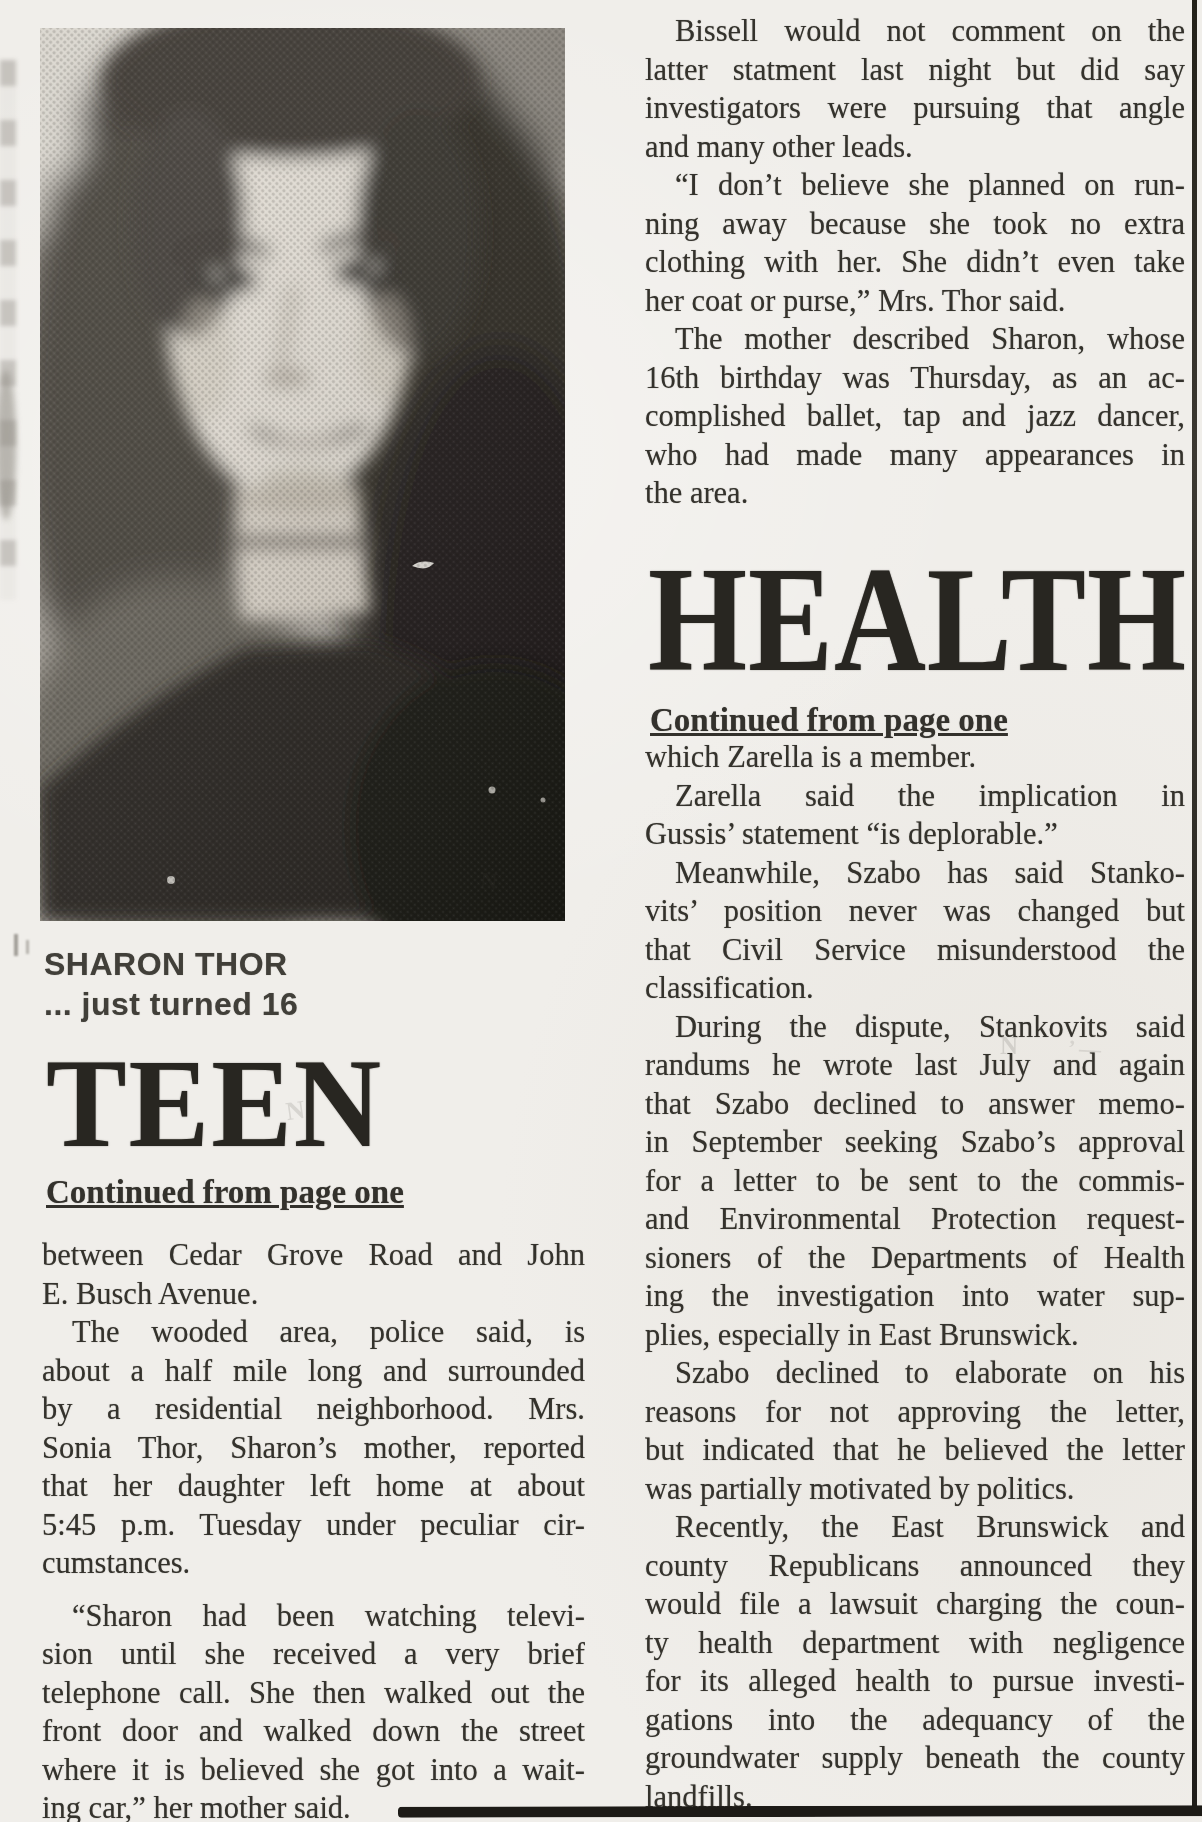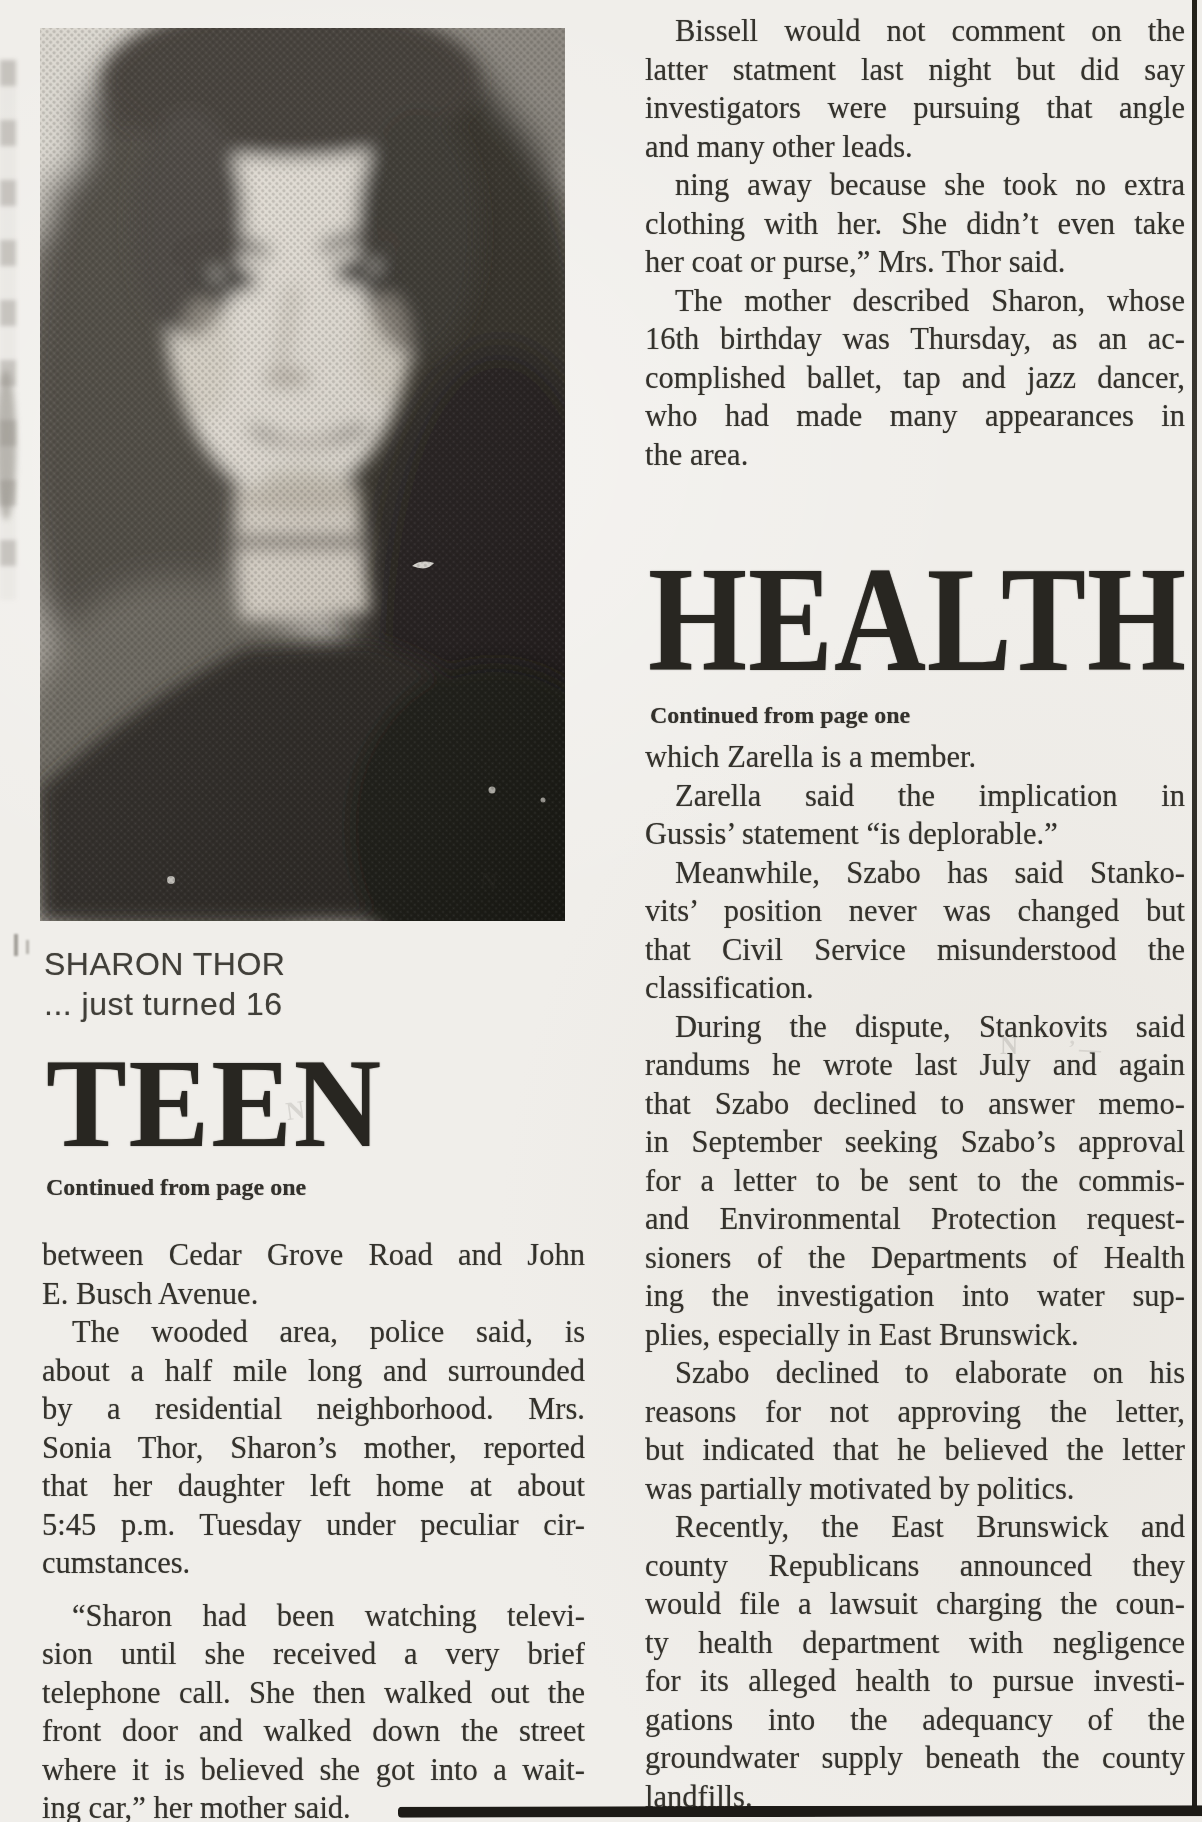--- a/index.html
+++ b/index.html
@@ -30,32 +30,32 @@
   #teen-body .para:nth-child(3) { margin-top:14px; }
   
   .headline {
     position:absolute; font-weight:bold; line-height:1; color:#282621;
     letter-spacing:2px; text-shadow:0 0 1.5px rgba(38,36,31,.55);
     transform-origin:left top; white-space:nowrap;
   }
   #teen-hl   { left:46px;  top:1041px; font-size:126px; transform:scaleX(.96); }
   #health-hl { left:648px; top:544px;  font-size:150px; transform:scaleX(.85); letter-spacing:1px; }
   .continued {
-    position:absolute; font-weight:bold; font-size:24px; line-height:1.1;
-    color:#33312c; text-shadow:0 0 1px rgba(45,43,38,.5); white-space:nowrap;
+    position:absolute; font-weight:bold; font-size:33px; line-height:1.1;
+    color:#33312c; text-shadow:0 0 1px rgba(45,43,38,.5); white-space:nowrap;text-decoration:underline;
   }
   #teen-cont   { left:46px;  top:1174px; }
   #health-cont { left:650px; top:702px; }
   
   .photo-wrap { position:absolute; left:40px; top:28px; width:525px; height:893px; }
   .photo-wrap svg { display:block; width:100%; height:100%; }
   .caption {
     position:absolute; left:44px; top:944px;
     font-family:"Liberation Sans","DejaVu Sans",sans-serif;
-    font-weight:normal; font-size:32px; line-height:40px;
+    font-weight:bold; font-size:32px; line-height:40px;
     color:#413f39; letter-spacing:.5px; text-shadow:0 0 1px rgba(55,53,47,.4);
     white-space:nowrap;
   }
   
   .vrule {
     position:absolute; left:1192px; top:0; width:5px; height:1810px;
     background:linear-gradient(#232119, #3b3831 25%, #2a2822 60%, #1f1d19);
   }
   .hbar {
     position:absolute; left:398px; top:1806px; width:804px; height:11px;
@@ -190,20 +190,21 @@
       </div>
     </div>
   <div class="col" id="rt-body">
       <div class="para indent">
         <div class="bl">Bissell would not comment on the</div>
         <div class="bl">latter statment last night but did say</div>
         <div class="bl">investigators were pursuing that angle</div>
         <div class="bl last">and many other leads.</div>
       </div>
       <div class="para indent">
+        <div class="bl">“I don’t believe she planned on run-</div>
         <div class="bl">ning away because she took no extra</div>
         <div class="bl">clothing with her. She didn’t even take</div>
         <div class="bl last">her coat or purse,” Mrs. Thor said.</div>
       </div>
       <div class="para indent">
         <div class="bl">The mother described Sharon, whose</div>
         <div class="bl">16th birthday was Thursday, as an ac-</div>
         <div class="bl">complished ballet, tap and jazz dancer,</div>
         <div class="bl">who had made many appearances in</div>
         <div class="bl last">the area.</div>

